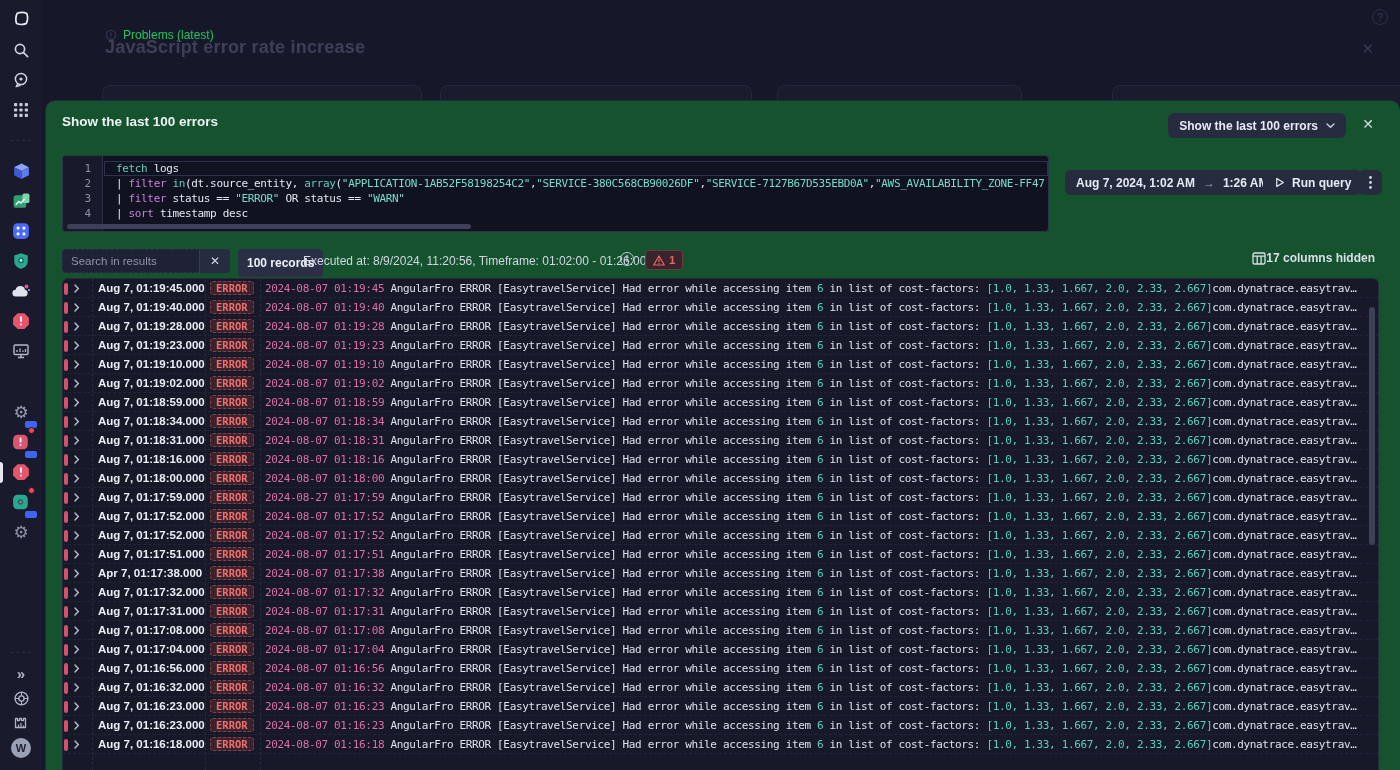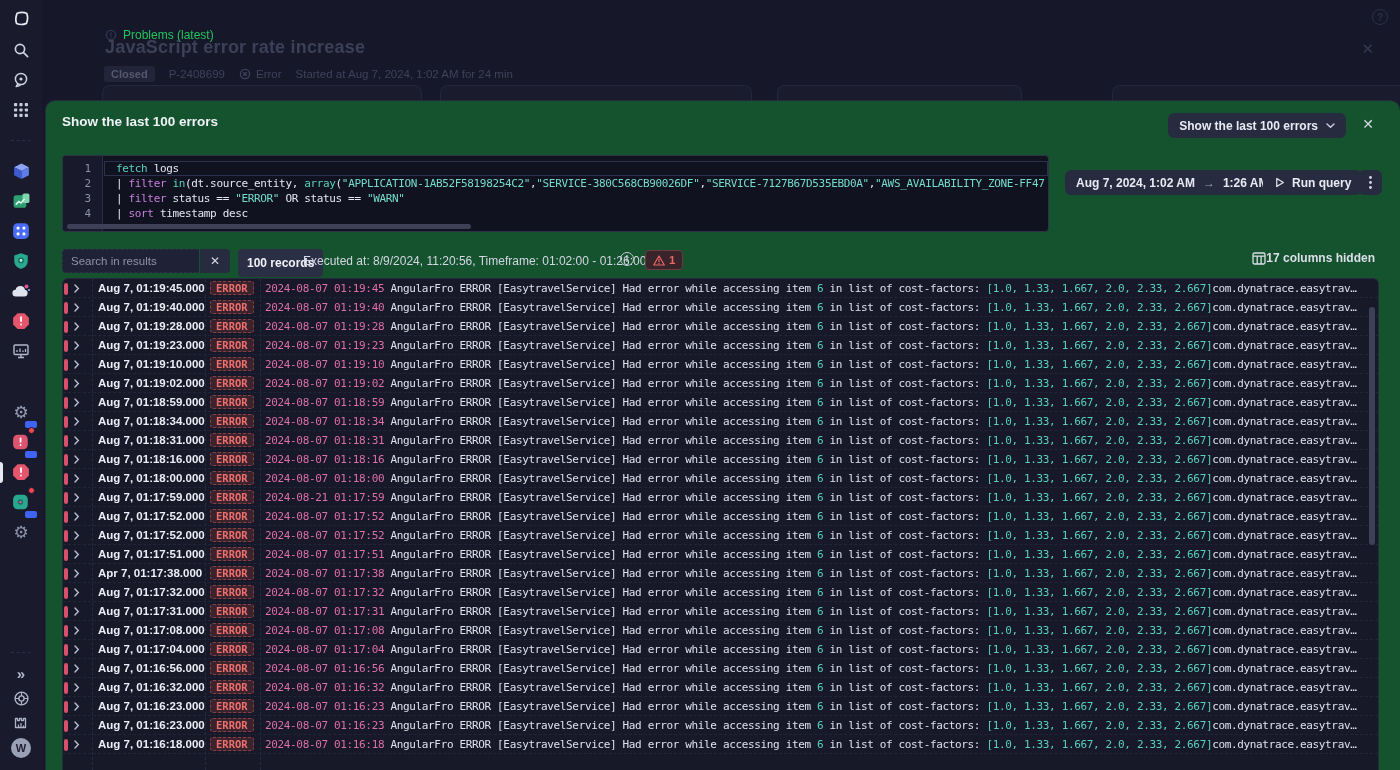--- a/index.html
+++ b/index.html
@@ -92,32 +92,20 @@
           <rect x="5.4" y="3.4" width="1.2" height="3.4" fill="#303450"></rect>
           <rect x="5.4" y="7.6" width="1.2" height="1.2" fill="#303450"></rect>
         </svg>
       <span>Problems (latest)</span>
     </div>
     <div class="dim-help">
         <span>?</span>
       </div>
     <div class="dim-close">✕</div>
     <div class="dim-title">JavaScript error rate increase</div>
-    <div class="meta">
-      <span class="pill">Closed</span>
-      <span>P-2408699</span>
-      <span class="sev">
-        <svg width="12" height="12" viewBox="0 0 12 12">
-            <circle cx="6" cy="6" r="4.6" fill="none" stroke="#3e4259" stroke-width="1.3"></circle>
-            <path d="M4.3 4.3l3.4 3.4M7.7 4.3L4.3 7.7" stroke="#3e4259" stroke-width="1.3"></path>
-          </svg>
-        <span>Error</span>
-      </span>
-      <span>Started at Aug 7, 2024, 1:02 AM for 24 min</span>
-    </div>
     <div class="ghost-tab" style="left:60px; width:320px;"></div>
     <div class="ghost-tab" style="left:398px; width:312px;"></div>
     <div class="ghost-tab" style="left:735px; width:245px;"></div>
     <div class="ghost-tab" style="left:1070px; width:320px;"></div>
   </div>
 
   <nav class="sidebar">
     <div class="sn" style="top:20px">
         <svg width="18" height="18" viewBox="0 0 18 18">
           <path d="M5.2 2.2c3-.9 7.2-.9 9.6.4.9 2.6 1 6.8-.4 9.8-3 1.3-7.3 1.2-9.8.1-1-2.7-.8-7.2.6-10.3z" fill="none" stroke="#e8eaf2" stroke-width="1.7" stroke-linejoin="round"></path>
@@ -469,21 +457,21 @@
           </div>
           <div class="trow">
             <span class="rind"></span>
             <span class="rexp">
               <svg width="6" height="9" viewBox="0 0 6 9">
                 <path d="M1 1l3.3 3.5L1 8" fill="none" stroke="currentColor" stroke-width="1.4" stroke-linecap="round"></path>
               </svg>
             </span>
             <span class="c-ts">Aug 7, 01:17:59.000</span>
             <span class="c-status">ERROR</span>
-            <span class="c-content"><span class="seg-dt">2024-08-21 01:17:59</span><span> AngularFro ERROR [EasytravelService] Had error while accessing item </span><span class="seg-num">6</span><span> in list of cost-factors: </span><span class="seg-num">[1.0, 1.33, 1.667, 2.0, 2.33, 2.667]</span><span>com.dynatrace.easytrav…</span></span>
+            <span class="c-content"><span class="seg-dt">2024-08-27 01:17:59</span><span> AngularFro ERROR [EasytravelService] Had error while accessing item </span><span class="seg-num">6</span><span> in list of cost-factors: </span><span class="seg-num">[1.0, 1.33, 1.667, 2.0, 2.33, 2.667]</span><span>com.dynatrace.easytrav…</span></span>
           </div>
           <div class="trow">
             <span class="rind"></span>
             <span class="rexp">
               <svg width="6" height="9" viewBox="0 0 6 9">
                 <path d="M1 1l3.3 3.5L1 8" fill="none" stroke="currentColor" stroke-width="1.4" stroke-linecap="round"></path>
               </svg>
             </span>
             <span class="c-ts">Aug 7, 01:17:52.000</span>
             <span class="c-status">ERROR</span>

